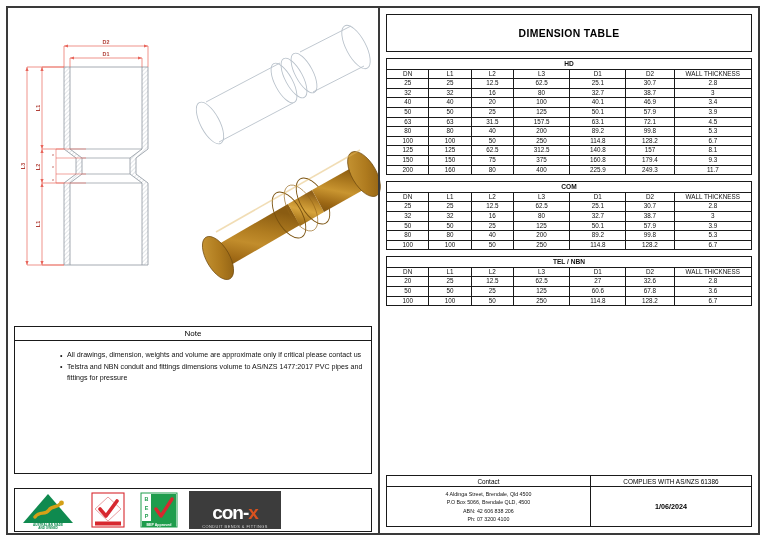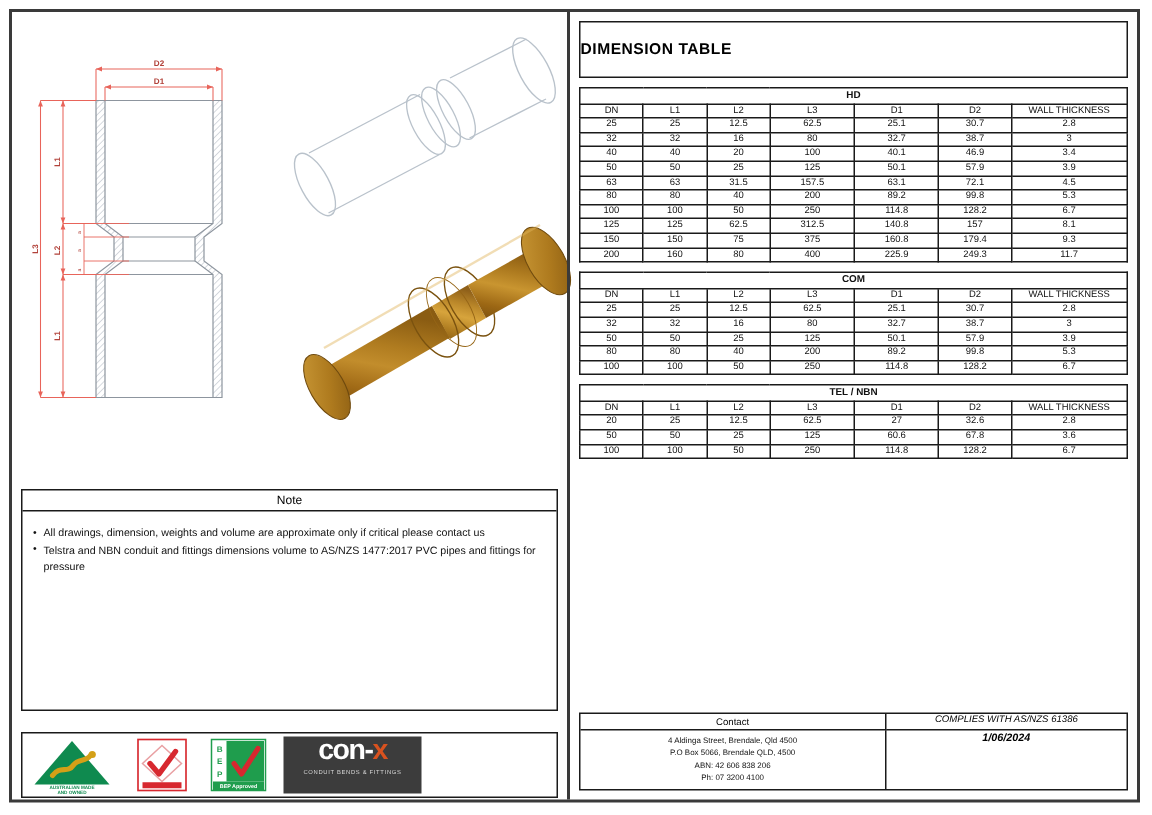--- a/index.html
+++ b/index.html
@@ -42,20 +42,21 @@
   .note-head{
     height:13px;line-height:13px;text-align:center;
     font-weight:normal;font-size:8px;
     border-bottom:1px solid #1a1a1a;
   }
   .note-body{padding:9px 7px 0 7px;}
   .note-line{
     font-size:7.1px;line-height:11.6px;
     padding-left:7px;position:relative;
     color:#111;
+    margin-left:38px;
   }
   .note-line:before{
     content:"\2022";position:absolute;left:0;top:-0.5px;font-size:7px;
   }
   .note-line.cont:before{content:"";}
   .note-line.cont{padding-left:0;}
 
   
   .logo-strip{
     position:absolute;left:6px;top:480px;width:358px;height:44px;
@@ -66,31 +67,31 @@
   .lg-aus{width:66px;height:42px;}
   .lg-bep1{width:54px;height:42px;}
   .lg-bep-text{
     width:100px;height:42px;display:flex;flex-direction:column;
     justify-content:center;font-weight:bold;font-size:9.2px;
     line-height:10.6px;letter-spacing:.2px;color:#0b0b0b;
   }
   .lg-bep2{width:48px;height:42px;}
   .lg-conx{
     margin-left:6px;width:92px;height:38px;background:#3c3c3c;
-    display:flex;flex-direction:column;align-items:center;justify-content:flex-start;
+    display:flex;flex-direction:column;align-items:center;justify-content:flex-end;
   }
   .conx-word{font-size:19px;font-weight:bold;color:#fff;letter-spacing:-1px;line-height:19px;}
   .conx-word .xred{color:#d8521f;}
   .conx-tag{font-size:3.9px;color:#d9d9d9;letter-spacing:.45px;margin-top:2px;}
 
   
   .dim-wrap{position:absolute;left:6px;top:6px;right:6px;}
   .dim-title-box{
     border:1px solid #1a1a1a;height:38px;
-    display:flex;align-items:center;justify-content:flex-start;
+    display:flex;align-items:center;justify-content:center;
     box-sizing:border-box;
   }
   .dim-title{font-size:10.4px;font-weight:bold;letter-spacing:.35px;}
 
   table.dt{
     border-collapse:collapse;width:100%;table-layout:fixed;
     margin-top:6px;
   }
   table.dt td,table.dt th{
     border:1px solid #1a1a1a;
@@ -118,21 +119,21 @@
   .tb-head{height:11px;}
   .tb-body{flex:1;}
   .tb-c-left{
     width:56%;box-sizing:border-box;
     border-right:1px solid #1a1a1a;
     display:flex;align-items:center;justify-content:center;
     flex-direction:column;
   }
   .tb-c-right{
     width:44%;box-sizing:border-box;
-    display:flex;align-items:flex-start;justify-content:center;font-style:italic;
+    display:flex;align-items:center;justify-content:center;
   }
   .tb-head .tb-c-left,.tb-head .tb-c-right{border-bottom:1px solid #1a1a1a;}
   .tb-head-txt{font-size:6.4px;}
   .addr-line{font-size:5.3px;line-height:8.4px;text-align:center;color:#111;}
   .tb-date{font-size:7.2px;font-weight:bold;}
 
   svg{display:block;overflow:visible;}
 </style>
 </head>
 <body>

